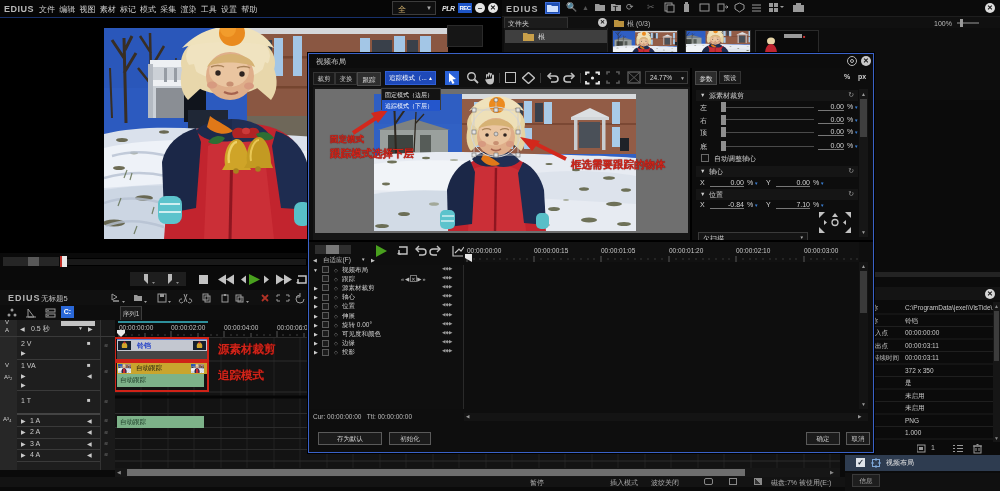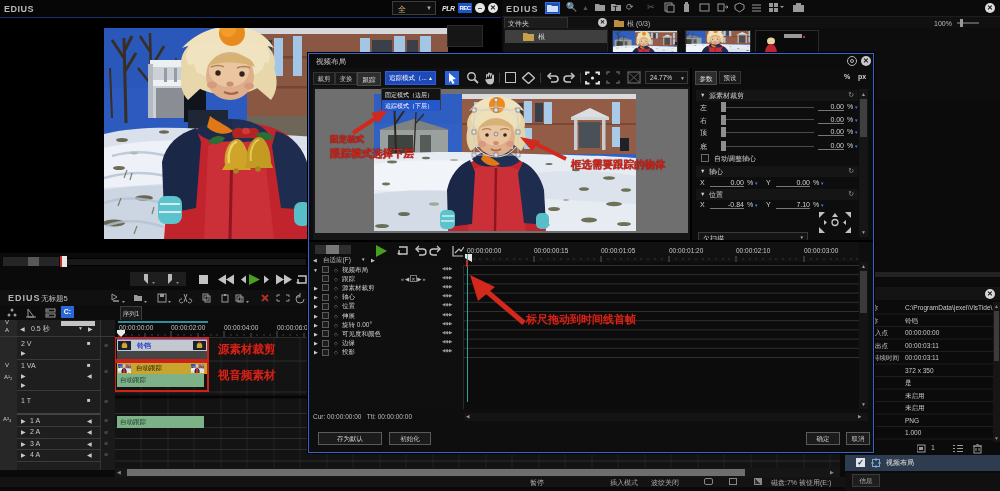--- a/index.html
+++ b/index.html
@@ -120,20 +120,21 @@
   <path d="M117,55 C120,57 124,57 127,55" stroke="#a5624e" stroke-width="1.6" fill="none"></path>
   <ellipse cx="108" cy="50" rx="4" ry="3" fill="#d79a80"></ellipse>
   <ellipse cx="136" cy="50" rx="4" ry="3" fill="#d79a80"></ellipse>
 </g>
 </defs>
 </svg>
 <div id="root">
 
 <div class="abs" style="left:0;top:0;width:1000px;height:17px;background:#060606;">
   <div class="abs" style="left:4px;top:4px;font-size:9px;letter-spacing:0.5px;color:#b9b9b9;font-weight:bold;">EDIUS</div>
+  <div class="abs t9" style="left:39px;top:4px;word-spacing:2px;font-size:8px;color:#cfcfcf;">文件 编辑 视图 素材 标记 模式 采集 渲染 工具 设置 帮助</div>
 
   <div class="abs" style="left:392px;top:1px;width:44px;height:14px;background:#101010;border:1px solid #3c3c3c;">
      <span class="abs" style="left:5px;top:2px;font-size:8px;color:#c9a96a;">全</span>
      <span class="abs" style="right:3px;top:3px;font-size:6px;color:#aaa;">▼</span>
   </div>
   <div class="abs" style="left:442px;top:5px;font-size:7px;font-weight:bold;color:#e0e0e0;font-style:italic;letter-spacing:-0.5px;">PLR</div>
   <div class="abs" style="left:458px;top:3px;width:14px;height:10px;background:#1d55c8;color:#fff;font-size:6px;font-weight:bold;text-align:center;line-height:10px;letter-spacing:-0.5px;">REC</div>
   <div class="abs" style="left:475px;top:3px;width:10px;height:10px;border-radius:50%;background:#e6e6e6;color:#111;font-size:8px;line-height:9px;text-align:center;font-weight:bold;">–</div>
   <div class="abs" style="left:488px;top:3px;width:10px;height:10px;border-radius:50%;background:#e6e6e6;color:#111;font-size:7px;line-height:10px;text-align:center;font-weight:bold;">✕</div>
 </div>
@@ -626,21 +627,21 @@
     <div class="abs" style="left:2px;top:37px;width:87px;height:12.5px;background:#7db289;">
       <span class="abs" style="left:3px;top:2px;font-size:6.5px;color:#13301d;">自动跟踪</span>
     </div>
     <div class="abs" style="left:2px;top:79px;width:87px;height:11.5px;background:#7db289;">
       <span class="abs" style="left:3px;top:2px;font-size:6.5px;color:#13301d;">自动跟踪</span>
     </div>
 
     <div class="abs" style="left:-1px;top:0;width:95px;height:24px;border:2px solid #cf2217;"></div>
     <div class="abs" style="left:-1px;top:24px;width:95px;height:30.5px;border:2px solid #cf2217;"></div>
     <div class="abs red" style="left:103px;top:5px;font-size:11.5px;">源素材裁剪</div>
-    <div class="abs red" style="left:103px;top:31px;font-size:11.5px;">视音频素材</div>
+    <div class="abs red" style="left:103px;top:31px;font-size:11.5px;">追踪模式</div>
   </div>
 
   <div class="abs" style="left:0;top:67px;width:115px;height:150px;background:#1e1e1e;font-size:7px;color:#c9c9c9;">
     <div class="abs" style="left:0;top:0;width:17px;height:150px;background:#272727;"></div>
     <div class="abs" style="left:100px;top:0;width:15px;height:150px;background:#1a1a1a;border-left:1px solid #333;">
       <span class="abs" style="left:3px;top:22px;font-size:5px;color:#777;">≋</span>
       <span class="abs" style="left:3px;top:48px;font-size:5px;color:#777;">≋</span>
       <span class="abs" style="left:3px;top:78px;font-size:5px;color:#777;">≋</span>
       <span class="abs" style="left:3px;top:97px;font-size:5px;color:#777;">≋</span>
       <span class="abs" style="left:3px;top:109px;font-size:5px;color:#777;">≋</span>
@@ -1035,35 +1036,20 @@
               <circle cx="380" cy="3" r="0.7"></circle>
               <circle cx="387" cy="3" r="0.7"></circle>
               <circle cx="393" cy="3" r="0.7"></circle>
             </g>
       </svg>
       <svg class="abs" style="left:1px;top:12px;" width="7" height="8" viewBox="0 0 7 8">
             <path d="M0,0 h7 v8 L0,4 Z" fill="#e8e8e8"></path>
           </svg>
     </div>
 
-    <div class="abs" style="left:155px;top:20px;width:395px;height:147px;background:#0c0c0c;">
-      <svg class="abs" style="left:0;top:3px;" width="395" height="147" viewBox="0 0 395 147">
-        <g stroke="#303030">
-              <path d="M0,0.5 h395 M0,9.7 h395 M0,18.9 h395 M0,28.1 h395 M0,37.3 h395 M0,46.5 h395 M0,55.7 h395 M0,64.9 h395 M0,74.1 h395 M0,83.3 h395 M0,92.5 h395"></path>
-            </g>
-      </svg>
-      <div class="abs" style="left:2.5px;top:-8px;width:1.5px;height:148px;background:#2fa0a0;"></div>
-      <div class="abs" style="left:1.5px;top:-2px;width:2.5px;height:7px;background:#c03028;"></div>
-
-      <svg class="abs" style="left:4px;top:13px;" width="62" height="52" viewBox="0 0 62 52">
-        <path d="M56,48 L16,14" stroke="#d3281c" stroke-width="5"></path>
-        <path d="M2,0 L10,26 L27,12 Z" fill="#d3281c"></path>
-      </svg>
-      <div class="abs red" style="left:62px;top:50px;font-size:11px;">标尺拖动到时间线首帧</div>
-    </div>
 
     <div class="abs" style="left:0;top:23px;width:155px;height:144px;background:#0f0f0f;font-size:6.5px;color:#cccccc;border-right:1px solid #2a2a2a;">
       <div class="abs" style="left:4px;top:1.5px;font-size:5px;">▼</div>
           <div class="abs" style="left:13px;top:1px;width:7px;height:7px;background:#1c1c1c;border:1px solid #5a5a5a;"></div>
           <div class="abs" style="left:25px;top:1.5px;font-size:5px;color:#888;">◇</div>
           <div class="abs" style="left:33px;top:0.5px;">视频布局</div>
       <div class="abs" style="left:13px;top:10.2px;width:7px;height:7px;background:#1c1c1c;border:1px solid #5a5a5a;"></div>
           <div class="abs" style="left:25px;top:10.7px;font-size:5px;color:#888;">◇</div>
           <div class="abs" style="left:33px;top:9.7px;">跟踪</div>
       <div class="abs" style="left:92px;top:9.7px;width:62px;font-size:5.5px;color:#bbb;letter-spacing:1px;">«◀<span style="display:inline-block;border:1px solid #777;width:7px;height:7px;text-align:center;line-height:7px;font-size:5px;">✕</span>▶»</div>

